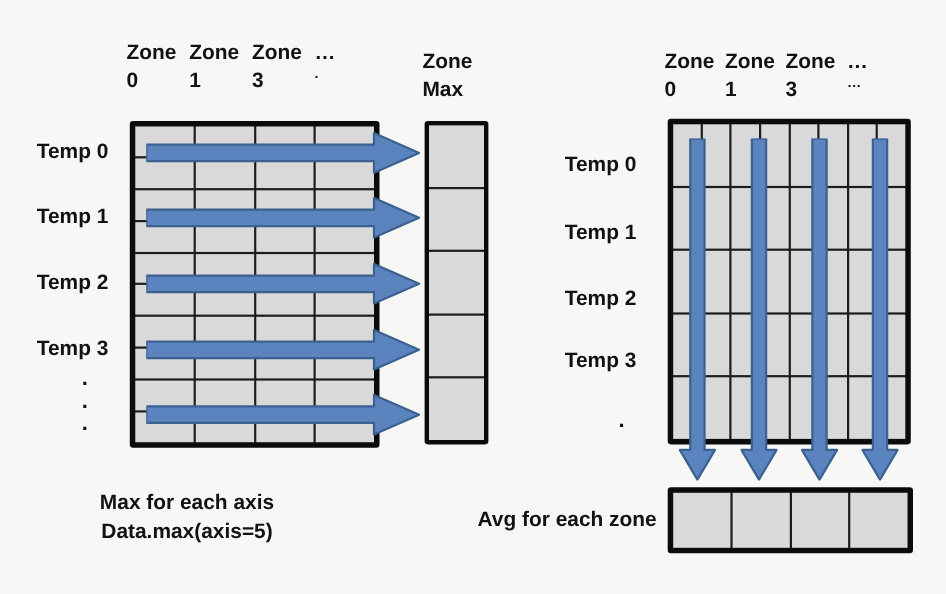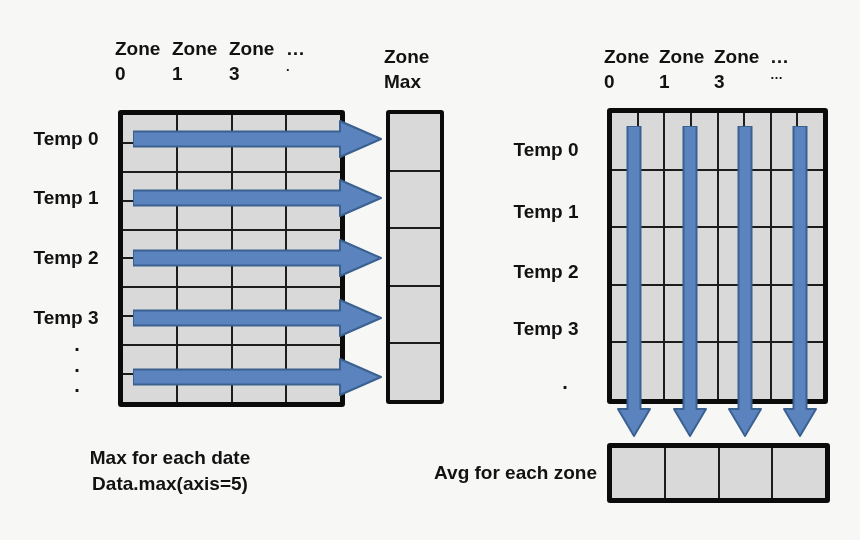--- a/index.html
+++ b/index.html
@@ -151,21 +151,21 @@
   </div>
   <div class="grid grid-maxcol">
       <div class="cell"></div>
       <div class="cell"></div>
       <div class="cell"></div>
       <div class="cell"></div>
       <div class="cell"></div>
     </div>
 
   <div class="cap" style="left:55px; top:445px; width:230px;">
-    <div>Max for each date</div>
+    <div>Max for each axis</div>
     <div>Data.max(axis=5)</div>
   </div>
 
   <div class="hdr" style="left:604px; top:44px;">
     <div class="l1">Zone</div>
     <div class="l2">0</div>
   </div>
   <div class="hdr" style="left:659px; top:44px;">
     <div class="l1">Zone</div>
     <div class="l2">1</div>

